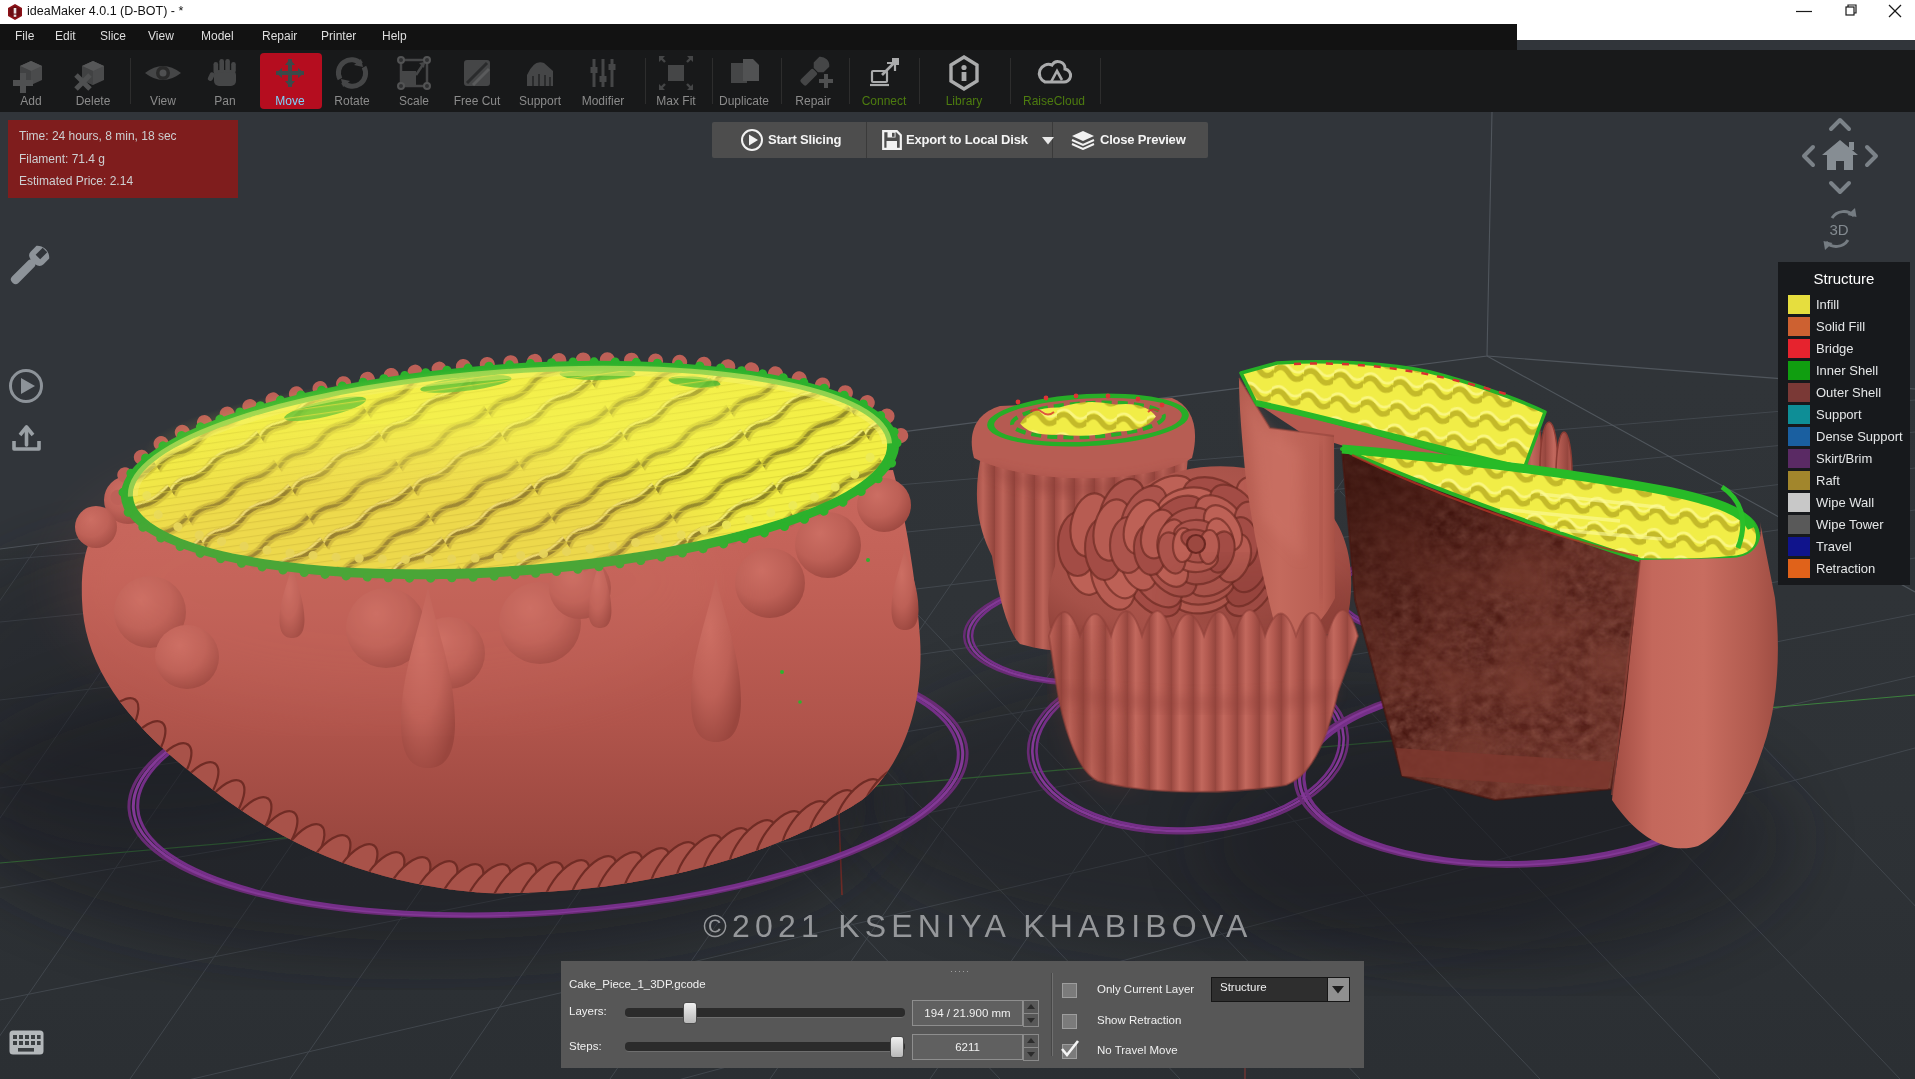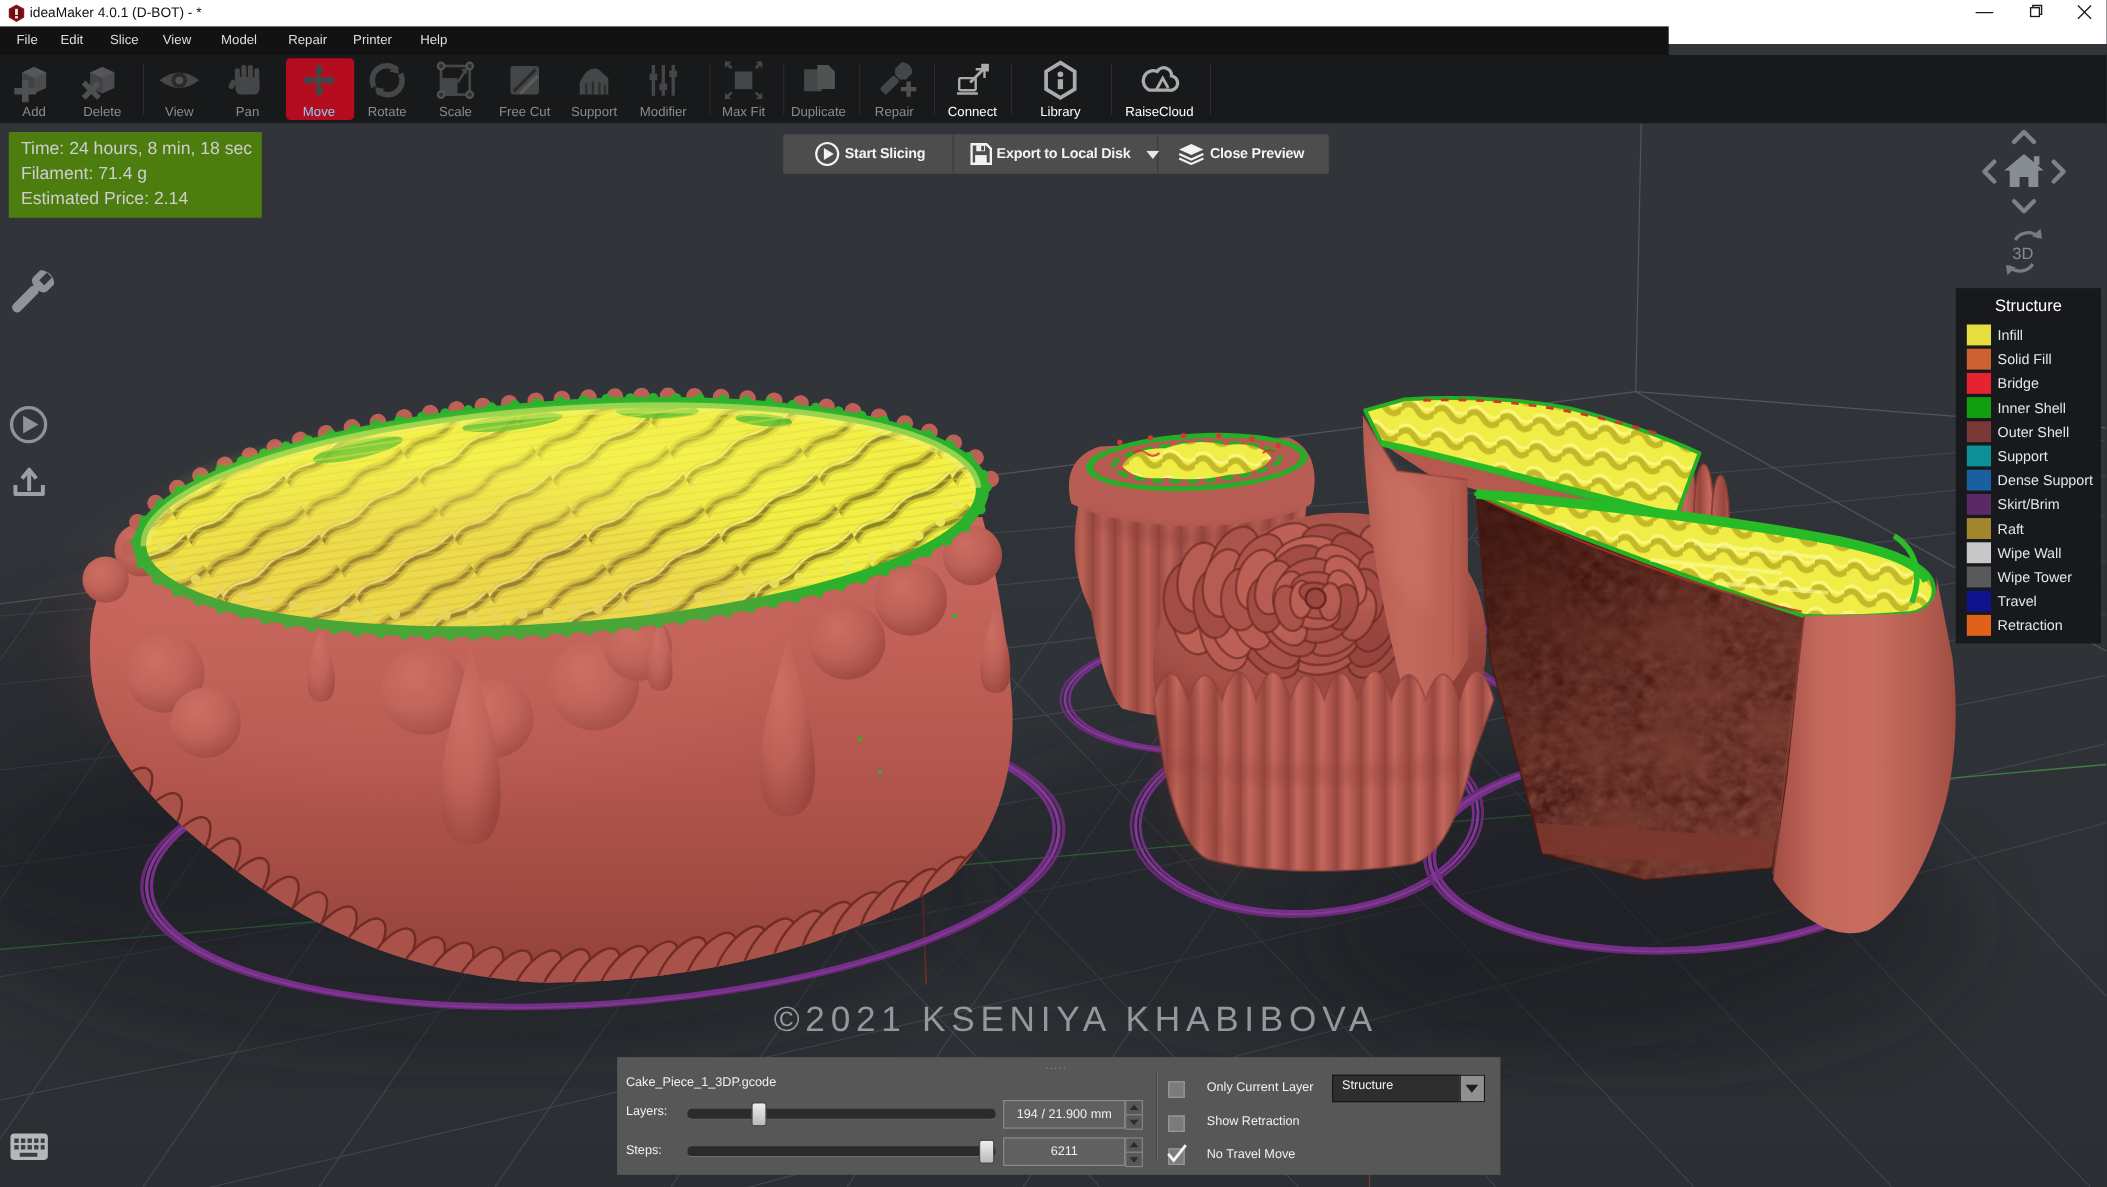--- a/index.html
+++ b/index.html
@@ -5,23 +5,23 @@
   html,body{margin:0;padding:0;width:1915px;height:1079px;overflow:hidden;background:#2d3134;
     font-family:"Liberation Sans",sans-serif;}
   .abs{position:absolute;}
   #titlebar{left:0;top:0;width:1915px;height:40px;background:#ffffff;color:#101010;}
   #titlebar .t{position:absolute;left:27px;top:4px;font-size:12.5px;}
   #menubar{left:0;top:24px;width:1517px;height:26px;background:#121212;}
   #menubar span{position:absolute;top:5px;font-size:12px;color:#dedede;}
   #toolbar{left:0;top:50px;width:1915px;height:62px;background:#18191a;}
   .tsep{position:absolute;top:8px;height:46px;width:1px;background:#2d2d2d;}
   .tlabel{position:absolute;top:44px;width:90px;margin-left:-45px;text-align:center;font-size:12px;color:#8b8b8b;}
-  .tlabel.br{color:#ffffff;}
+  .tlabel.br{color:#4d7c0f;}
   #movebtn{position:absolute;left:260px;top:3px;width:62px;height:56px;background:#b50d1f;border-radius:4px;}
-  #infobox{left:8px;top:120px;width:230px;height:78px;background:#4d7c0f;color:#cdcfd1;font-size:16px;line-height:22.5px;padding:5px 0 0 11px;box-sizing:border-box;}
+  #infobox{left:8px;top:120px;width:230px;height:78px;background:#7f1d1d;color:#cdcfd1;font-size:12px;line-height:22.5px;padding:5px 0 0 11px;box-sizing:border-box;}
   #slicebar{left:712px;top:122px;width:496px;height:36px;background:#4d4d4d;border-radius:2px;color:#f4f4f4;font-size:13px;font-weight:bold;letter-spacing:-0.2px;}
   #slicebar .sep{position:absolute;top:0;height:36px;width:1px;background:#3a3a3a;}
   #slicebar .lb{position:absolute;top:10px;}
   #legend{left:1778px;top:262px;width:132px;height:323px;background:#17191c;color:#e4e6e7;}
   #legend .ttl{position:absolute;top:8px;left:0;width:132px;text-align:center;font-size:15px;color:#fff;}
   #legend .sw{position:absolute;left:10px;width:22px;height:19px;}
   #legend .ll{position:absolute;left:38px;font-size:13px;}
   #botpanel{left:561px;top:961px;width:803px;height:107px;background:#575757;color:#f0f0f0;font-size:11.5px;}
   .track{position:absolute;width:280px;height:9px;background:#2b2b2b;border-radius:4px;border-bottom:1px solid #6e6e6e;}
   .handle{position:absolute;width:12px;height:20px;background:linear-gradient(#efefef,#b9b9b9);border:1px solid #4a4a4a;border-radius:3px;}

